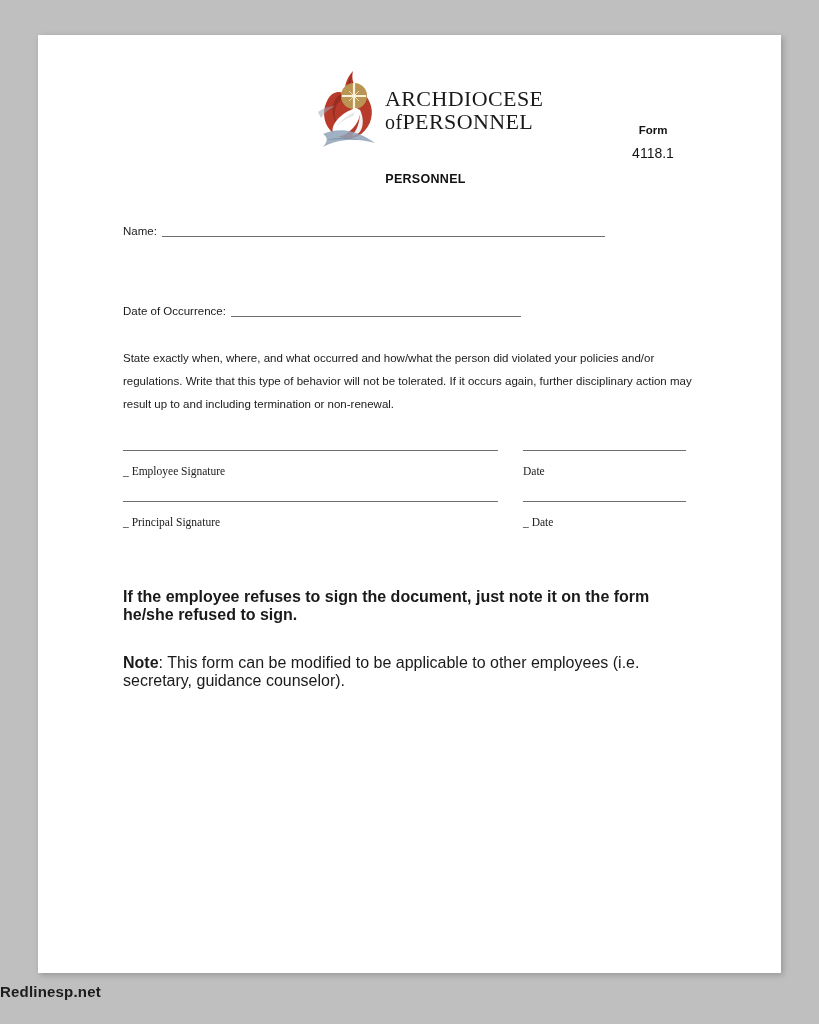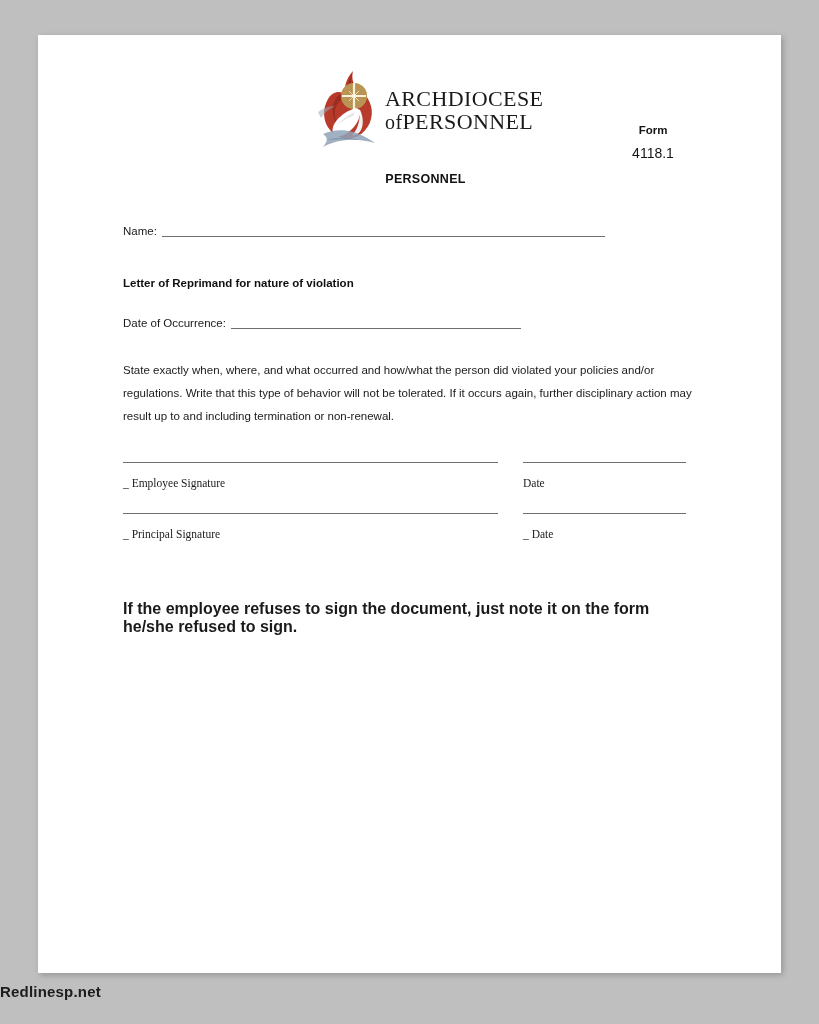--- a/index.html
+++ b/index.html
@@ -210,21 +210,20 @@
 
   <div class="body-area">
 
     <div class="field-row">
       <span class="field-label">Name:</span>
       <span class="field-rule rule-name"></span>
     </div>
 
     <div class="spacer-40"></div>
 
-    <div class="heading-bold">Letter of Reprimand for nature of violation</div>
 
     <div class="spacer-28"></div>
 
     <div class="field-row">
       <span class="field-label">Date of Occurrence:</span>
       <span class="field-rule rule-date-occurrence"></span>
     </div>
 
     <div class="spacer-30"></div>
 
@@ -255,17 +254,18 @@
         <div class="sig-caption">_ Date</div>
       </div>
     </div>
 
     <div class="spacer-60"></div>
 
     <div class="note-line note-strong">If the employee refuses to sign the document, just note it on the form he/she refused to sign.</div>
 
     <div class="spacer-30"></div>
 
+    <div class="note-line"><span class="note-strong">Note</span><span>: </span><span>This form can be modified to be applicable to other employees (i.e. secretary, guidance counselor).</span></div>
 
   </div>
 </div>
 
 <div class="watermark">Redlinesp.net</div>
 
 </body></html>

